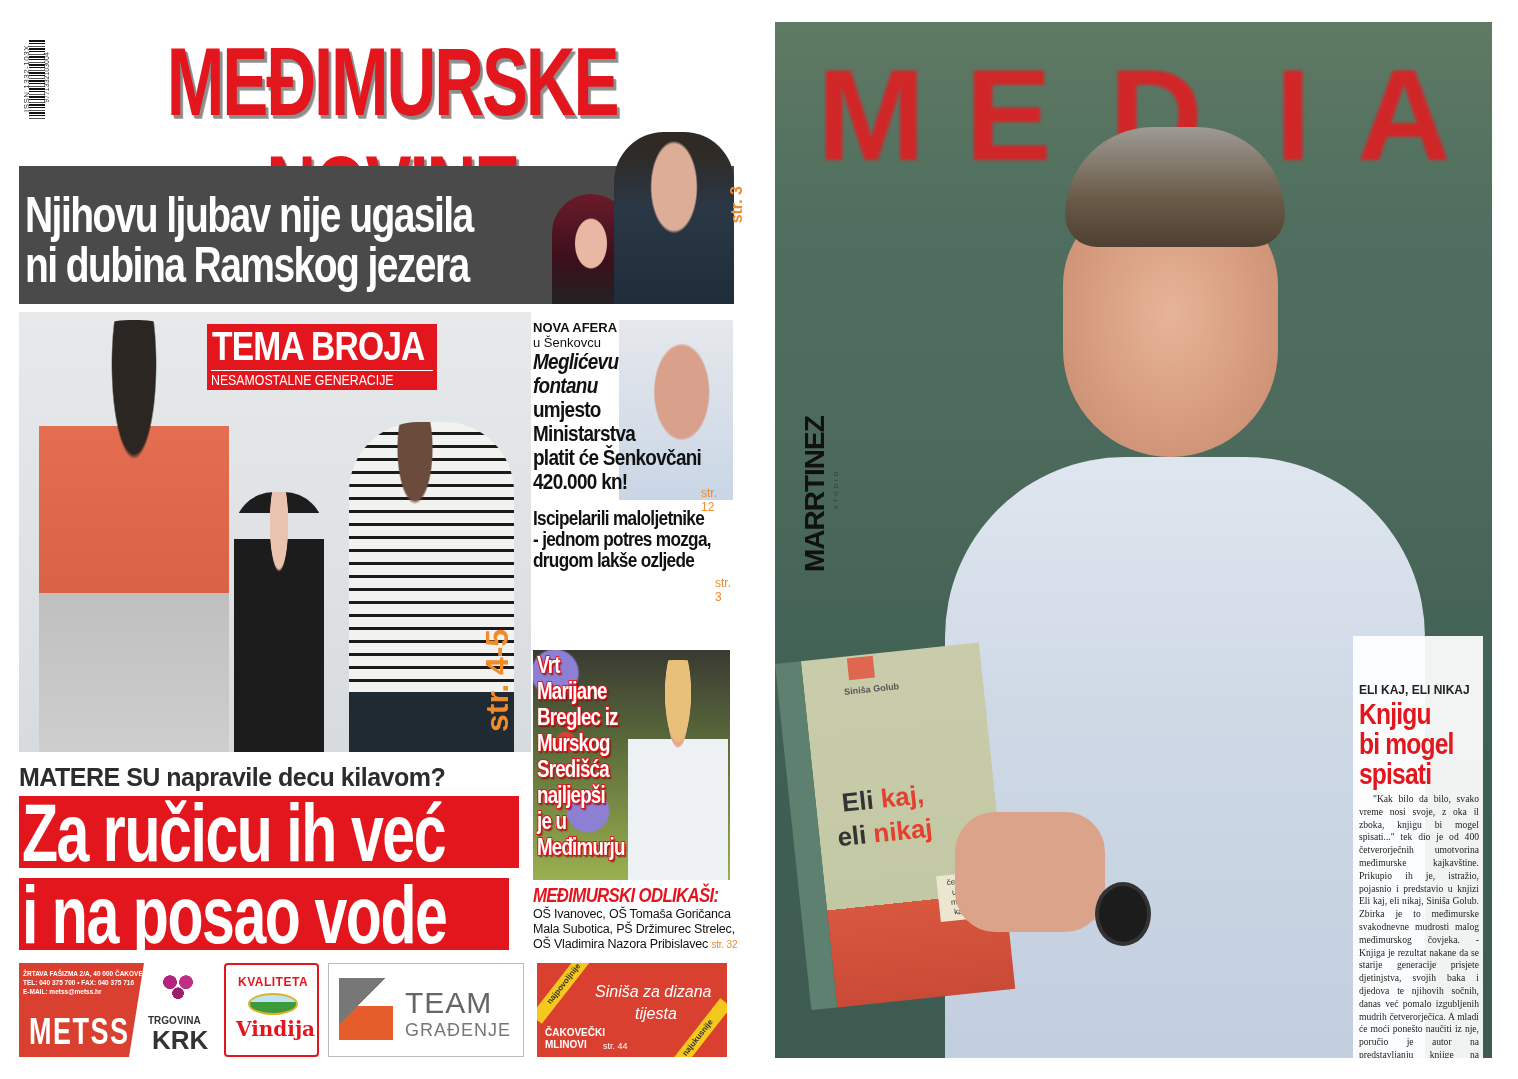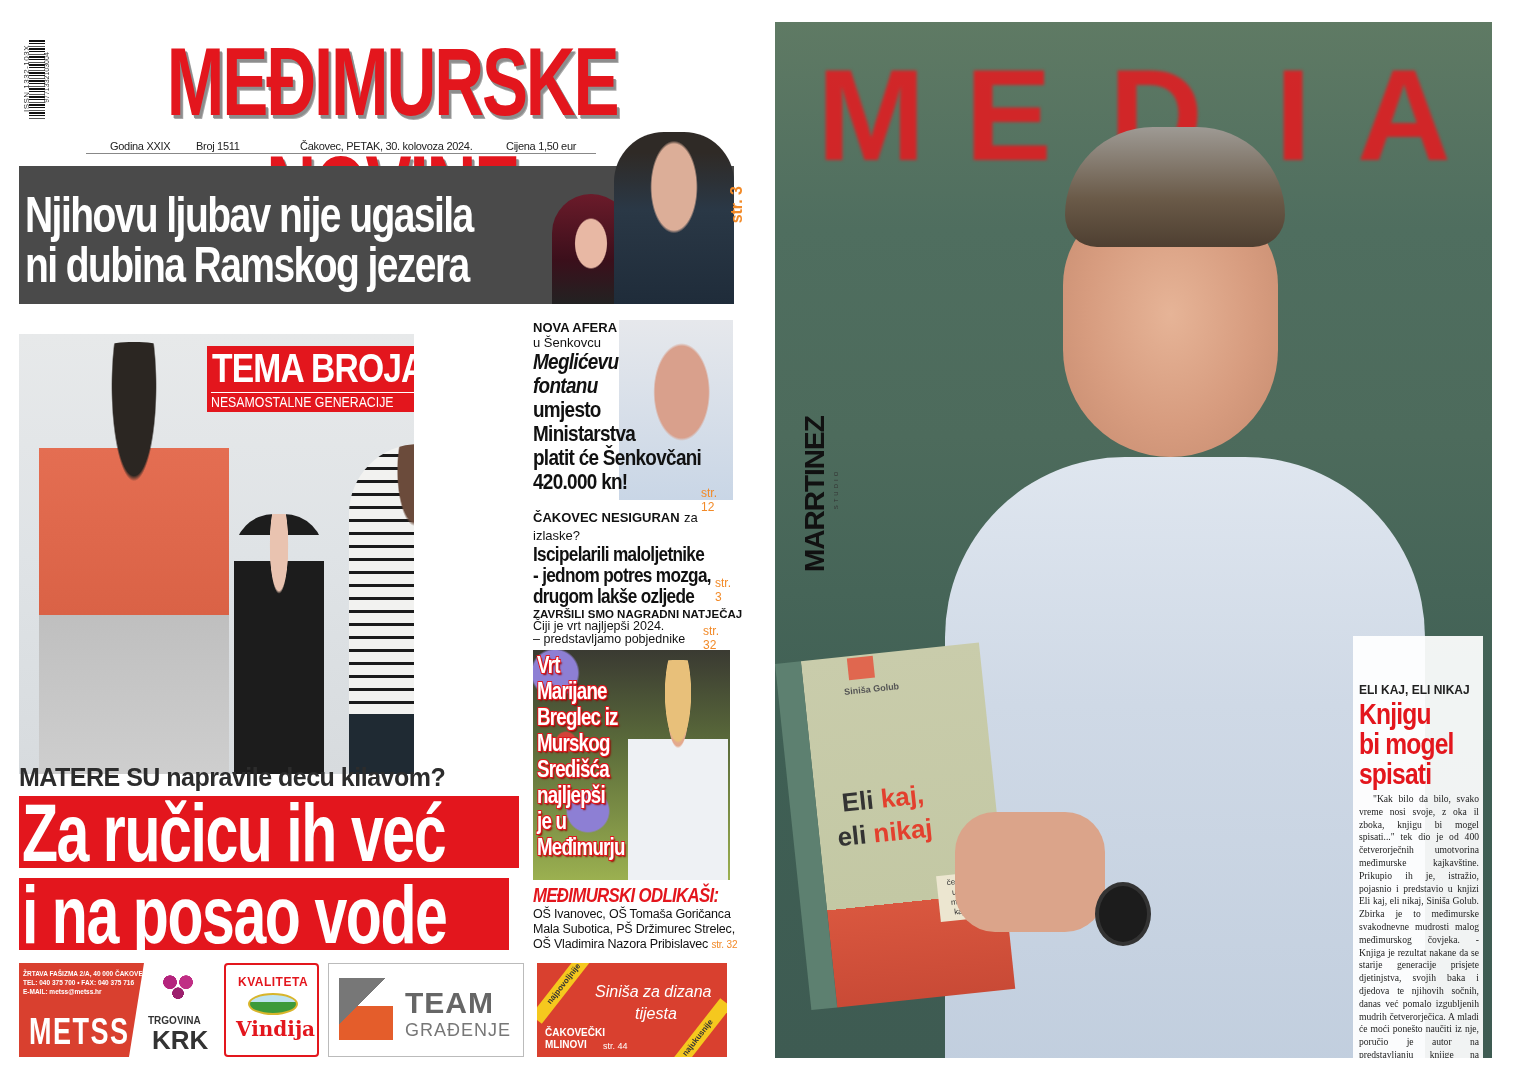--- a/index.html
+++ b/index.html
@@ -35,21 +35,21 @@
     .top-story .headline { position: absolute; left: 6px; top: 24px; font-size: 50px; font-weight: bold; color: #fff; line-height: 50px;
       letter-spacing: -2px; transform: scaleX(0.78); transform-origin: left top; white-space: nowrap; }
     .top-story .photo { position: absolute; right: 0; top: -34px; width: 200px; height: 172px; }
     .top-story .photo .woman { position: absolute; left: 18px; top: 62px; width: 78px; height: 110px; border-radius: 40px 40px 0 0;
       background: radial-gradient(ellipse at 50% 45%, #e8b8a4 0 28%, transparent 30%), linear-gradient(180deg, #6b1b2a 0%, #3b0f1b 60%, #222 100%); }
     .top-story .photo .man { position: absolute; left: 80px; top: 0; width: 120px; height: 172px; border-radius: 50px 50px 0 0;
       background: radial-gradient(ellipse at 50% 32%, #dcae98 0 26%, transparent 28%), linear-gradient(180deg, #2f2a26 0 12%, #2a3846 45%, #1f2c3a 100%); }
     .top-story .str { position: absolute; right: 6px; top: 20px; font-size: 16px; font-weight: bold; color: #f28a28; transform: rotate(-90deg); transform-origin: right top; white-space: nowrap; }
 
     
-    .main-photo { position: absolute; left: 19px; top: 334px; width: 395px; height: 440px; overflow: hidden;
+    .main-photo { position: absolute; left: 19px; top: 312px; width: 512px; height: 440px; overflow: hidden;
       background: linear-gradient(180deg, #e7e9ea 0%, #dfe3e6 50%, #d7dbde 100%); padding-left: 24px; }
     .main-photo .p-boy { position: absolute; left: 20px; top: 8px; width: 190px; height: 440px;
       background: radial-gradient(ellipse at 50% 10%, #2b2622 0 16%, transparent 17%), linear-gradient(180deg, transparent 0 24%, #e46e52 24%, #da6246 62%, #bfbfbf 62%, #cfcfcf 100%);
       border-radius: 90px 90px 0 0; }
     .main-photo .p-woman1 { position: absolute; left: 215px; top: 180px; width: 90px; height: 260px;
       background: radial-gradient(ellipse at 50% 12%, #e9c3b0 0 14%, transparent 15%), linear-gradient(180deg, #1d1d1d 0 8%, transparent 8% 18%, #1c1c1c 18% 100%); border-radius: 40px 40px 0 0; }
     .main-photo .p-woman2 { position: absolute; left: 330px; top: 110px; width: 165px; height: 330px;
       background: radial-gradient(ellipse at 40% 8%, #6b4b3b 0 12%, transparent 13%),
       repeating-linear-gradient(180deg, #f2f2f0 0 10px, #1b1b1b 10px 13px); border-radius: 70px 70px 0 0; }
     .main-photo .p-woman2-skirt { position: absolute; left: 330px; top: 380px; width: 165px; height: 60px; background: #1f2a33; }
@@ -107,21 +107,21 @@
     #ad-krk .trg { position: absolute; left: 2px; top: 52px; font-size: 10px; font-weight: bold; color: #333; }
     #ad-krk .krk { position: absolute; left: 6px; top: 62px; font-size: 26px; font-weight: bold; color: #333; }
     #ad-vindija { left: 224px; width: 95px; border: 2px solid #e3161d; border-radius: 4px; background: #fff; }
     #ad-vindija .k { position: absolute; left: 12px; top: 10px; font-size: 12px; color: #e3161d; font-weight: bold; letter-spacing: 0.5px; }
     #ad-vindija .hill { position: absolute; left: 22px; top: 28px; width: 50px; height: 22px; border-radius: 50%; border: 2px solid #d8b52b;
       background: linear-gradient(180deg, #bfe3f0 0 40%, #3d9a3a 40%); }
     #ad-vindija .v { position: absolute; left: 10px; top: 52px; font-family: "DejaVu Serif", serif; font-weight: bold; font-size: 20px; color: #e3161d; }
     #ad-team { left: 328px; width: 196px; border: 1px solid #bbb; background: #fff; }
     #ad-team .cube { position: absolute; left: 10px; top: 14px; width: 54px; height: 62px;
       background: linear-gradient(135deg, #777 0 40%, transparent 40%), linear-gradient(0deg, #e45d2b 0 55%, transparent 55%); }
-    #ad-team .t1 { position: absolute; left: 76px; top: 22px; font-size: 30px; font-weight: bold; color: #666; letter-spacing: 1px; }
+    #ad-team .t1 { position: absolute; left: 76px; top: 22px; font-size: 30px; font-weight: normal; color: #666; letter-spacing: 1px; }
     #ad-team .t2 { position: absolute; left: 76px; top: 56px; font-size: 18px; color: #777; letter-spacing: 1px; }
     #ad-mlin { left: 537px; width: 190px; background: #d9402f; overflow: hidden; }
     #ad-mlin .ribbon1 { position: absolute; left: -18px; top: 14px; width: 90px; height: 14px; background: #f5c81e; transform: rotate(-52deg);
       font-size: 8px; font-weight: bold; color: #333; text-align: center; line-height: 14px; }
     #ad-mlin .ribbon2 { position: absolute; right: -16px; bottom: 12px; width: 90px; height: 14px; background: #f5c81e; transform: rotate(-52deg);
       font-size: 8px; font-weight: bold; color: #333; text-align: center; line-height: 14px; }
     #ad-mlin .slogan { position: absolute; left: 58px; top: 18px; font-size: 16px; color: #fff; line-height: 22px; font-style: italic; }
     #ad-mlin .slogan .s2 { display: block; padding-left: 40px; }
     #ad-mlin .brand { position: absolute; left: 8px; top: 64px; font-size: 10px; font-weight: bold; color: #fff; line-height: 12px; }
     #ad-mlin .str { position: absolute; left: 66px; top: 78px; font-size: 9px; color: #fff; }
@@ -165,26 +165,20 @@
 <div class="page" id="front">
 
   <div class="barcode">
     <div class="bars"></div>
     <div class="issn">ISSN 1332-103X</div>
     <div class="ean">9771332103004</div>
   </div>
 
   <div class="masthead-title">MEĐIMURSKE NOVINE</div>
 
-  <div class="meta-row">
-    <span style="left:24px">Godina XXIX</span>
-    <span style="left:110px">Broj 1511</span>
-    <span style="left:214px">Čakovec, PETAK, 30. kolovoza 2024.</span>
-    <span style="left:420px">Cijena 1,50 eur</span>
-  </div>
 
   <div class="top-story">
     <div class="headline">
       <div>Njihovu ljubav nije ugasila</div>
       <div>ni dubina Ramskog jezera</div>
     </div>
     <div class="photo">
       <div class="woman"></div>
       <div class="man"></div>
     </div>
@@ -217,33 +211,26 @@
       <div class="h" style="font-style:italic">fontanu</div>
       <div class="h">umjesto</div>
       <div class="h">Ministarstva</div>
       <div class="h">platit će Šenkovčani</div>
       <div class="h">420.000 kn!</div>
     </div>
     <div class="str">str. 12</div>
   </div>
 
   <div class="side" id="cak">
-    <div><span class="kick">ČAKOVEC NESIGURAN</span> <span class="sub">za izlaske?</span></div>
     <div class="h" style="font-size:20px;line-height:21px">Iscipelarili maloljetnike</div>
     <div class="h" style="font-size:20px;line-height:21px">- jednom potres mozga,</div>
     <div class="h" style="font-size:20px;line-height:21px">drugom lakše ozljede</div>
     <div class="str">str. 3</div>
   </div>
 
-  <div class="side" id="natj">
-    <div class="kick" style="font-size:11.5px;white-space:nowrap">ZAVRŠILI SMO NAGRADNI NATJEČAJ</div>
-    <div class="sub" style="font-size:12.5px;line-height:13px">Čiji je vrt najljepši 2024.</div>
-    <div class="sub" style="font-size:12.5px;line-height:13px">– predstavljamo pobjednike</div>
-    <div class="str">str. 32</div>
-  </div>
 
   <div class="garden">
     <div class="flowers"></div>
     <div class="woman"></div>
     <div class="txt">
       <div>Vrt</div>
       <div>Marijane</div>
       <div>Breglec iz</div>
       <div>Murskog</div>
       <div>Središća</div>

